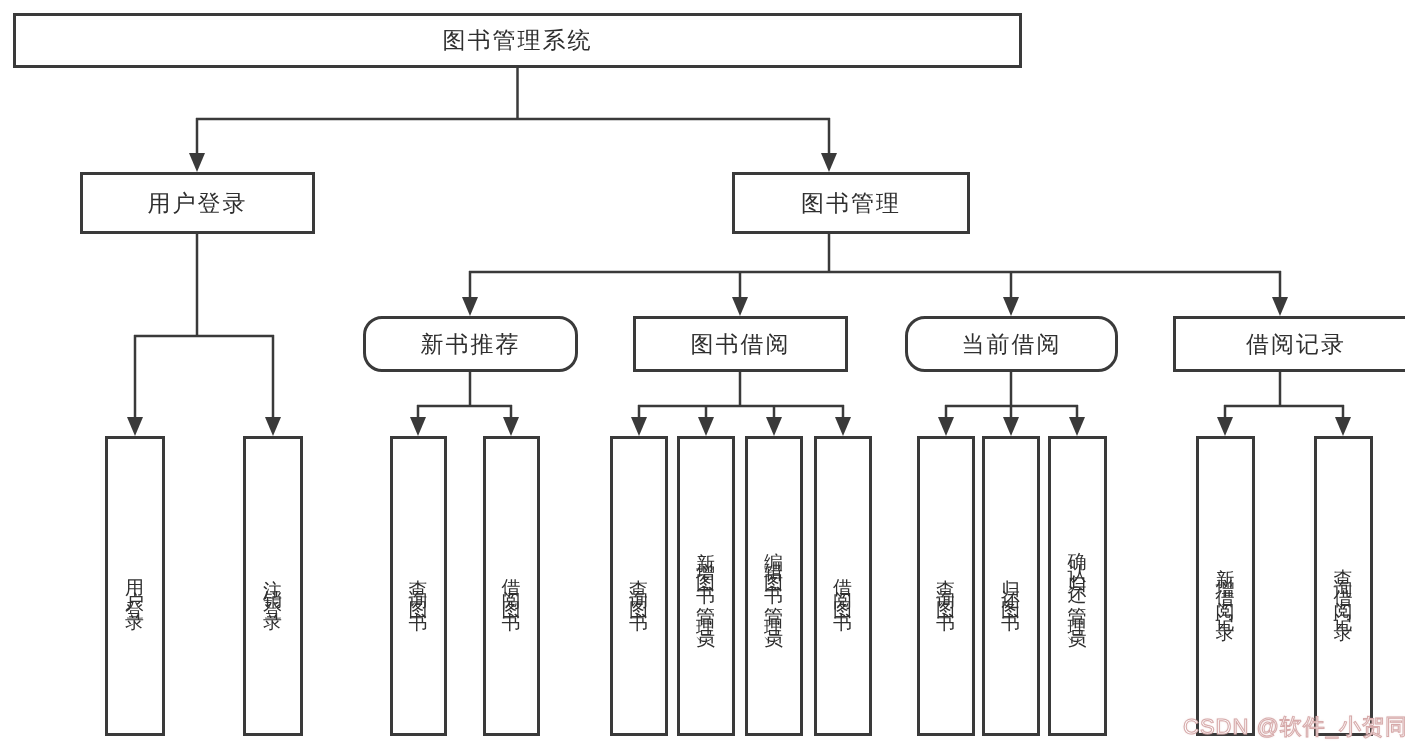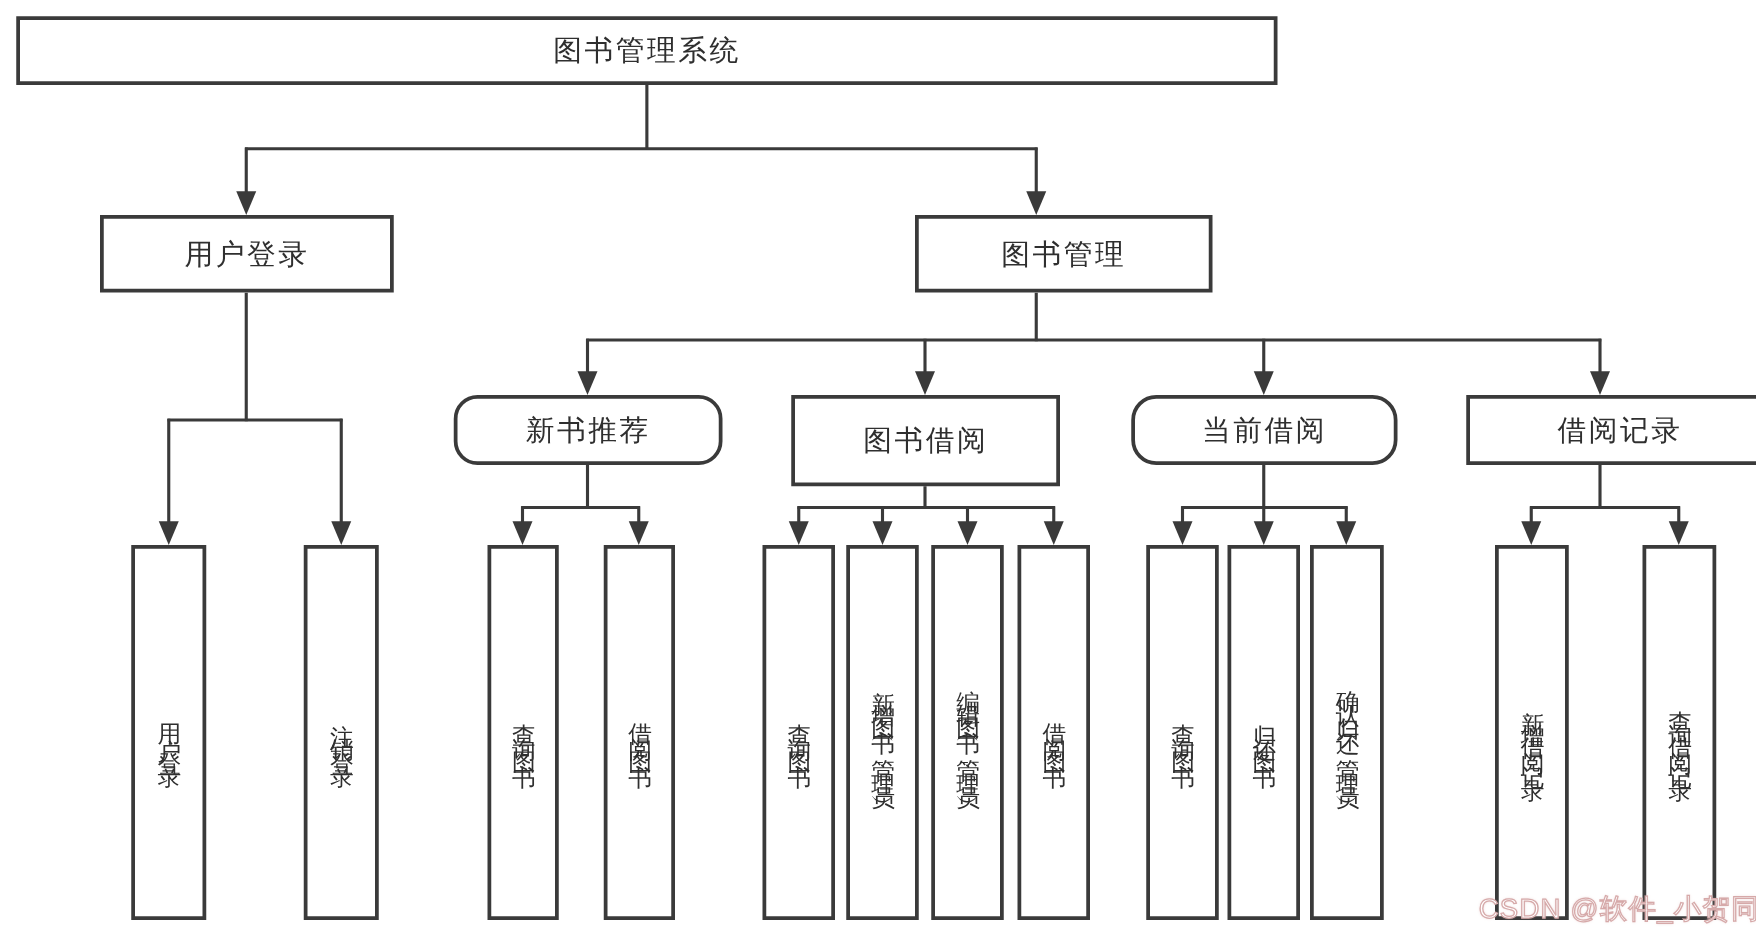--- a/index.html
+++ b/index.html
@@ -120,21 +120,21 @@
       <polygon points="1335,417 1351,417 1343,436"></polygon>
     </g>
   </svg>
 
   <div class="box" style="left:13px; top:13px; width:1009px; height:55px;">图书管理系统</div>
 
   <div class="box" style="left:80px; top:172px; width:235px; height:62px;">用户登录</div>
   <div class="box" style="left:710px; top:172px; width:238px; height:62px;margin-left:22px;">图书管理</div>
 
   <div class="box" style="left:363px; top:316px; width:215px; height:56px;border-radius:19px;">新书推荐</div>
-  <div class="box" style="left:633px; top:316px; width:215px; height:73px;">图书借阅</div>
+  <div class="box" style="left:633px; top:316px; width:215px; height:56px;">图书借阅</div>
   <div class="box" style="left:905px; top:316px; width:213px; height:56px;border-radius:20px;">当前借阅</div>
   <div class="box" style="left:1173px; top:316px; width:246px; height:56px;">借阅记录</div>
 
   <div class="box vbox" style="left:105px; top:436px; width:60px; height:300px;">用户登录</div>
   <div class="box vbox" style="left:243px; top:436px; width:60px; height:300px;">注销登录</div>
 
   <div class="box vbox" style="left:390px; top:436px; width:57px; height:300px;">查询图书</div>
   <div class="box vbox" style="left:483px; top:436px; width:57px; height:300px;">借阅图书</div>
 
   <div class="box vbox" style="left:610px; top:436px; width:58px; height:300px;">查询图书</div>

